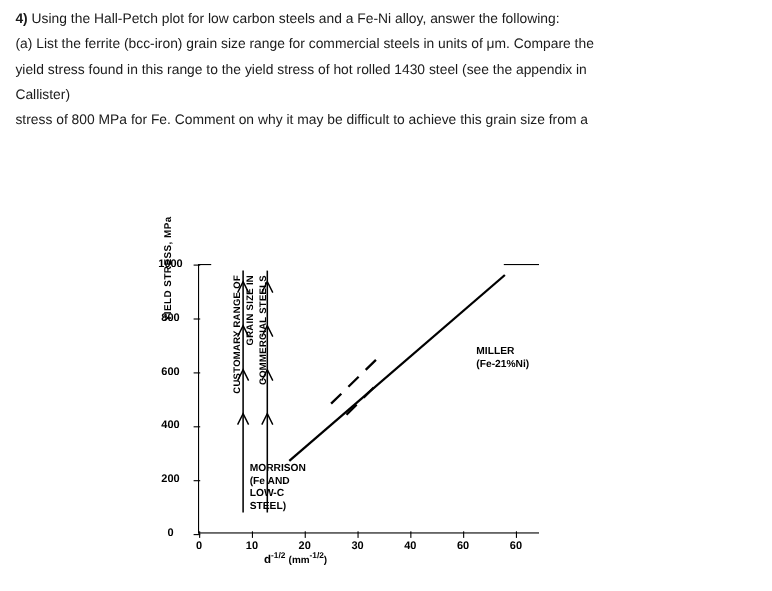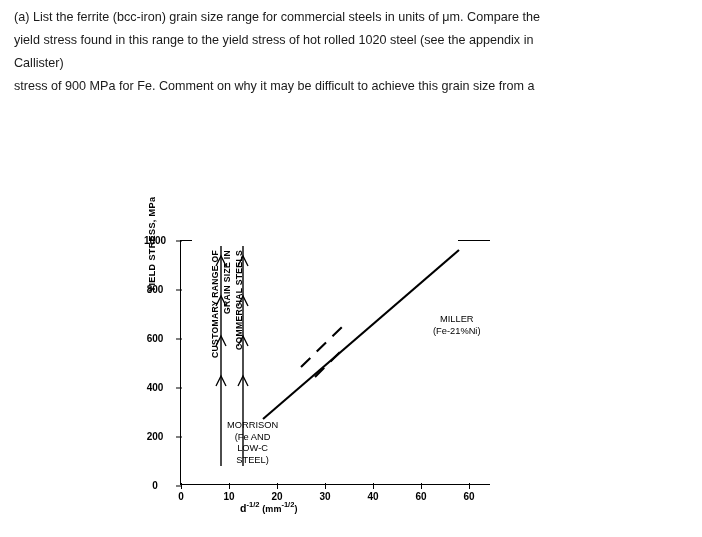--- a/index.html
+++ b/index.html
@@ -139,34 +139,34 @@
     font-weight: bold;
     letter-spacing: 0.3px;
     writing-mode: vertical-rl;
     transform: rotate(180deg);
     white-space: nowrap;
     line-height: 1;
   }
   .ann {
     position: absolute;
     font-size: 9.3px;
-    font-weight: normal;
+    font-weight: bold;
     line-height: 1.24;
     white-space: nowrap;
-    text-align: center;
   }
 </style>
 </head>
 <body>
 
 <div class="question-block">
+  <div class="q-line"><span class="q-num">4)</span><span> Using the Hall-Petch plot for low carbon steels and a Fe-Ni alloy, answer the following:</span></div>
   <div class="q-line">(a) List the ferrite (bcc-iron) grain size range for commercial steels in units of μm.  Compare the</div>
-  <div class="q-line">yield stress found in this range to the yield stress of hot rolled 1020 steel (see the appendix in</div>
+  <div class="q-line">yield stress found in this range to the yield stress of hot rolled 1430 steel (see the appendix in</div>
   <div class="q-line">Callister)</div>
-  <div class="q-line">stress of 900 MPa for Fe.  Comment on why it may be difficult to achieve this grain size from a</div>
+  <div class="q-line">stress of 800 MPa for Fe.  Comment on why it may be difficult to achieve this grain size from a</div>
 </div>
 
 <div class="figure">
 
   <div class="axis-top-left"></div>
   <div class="axis-top-right"></div>
 
   <div class="plot-area">
 
     <div class="y-label">YIELD STRESS, MPa</div>

